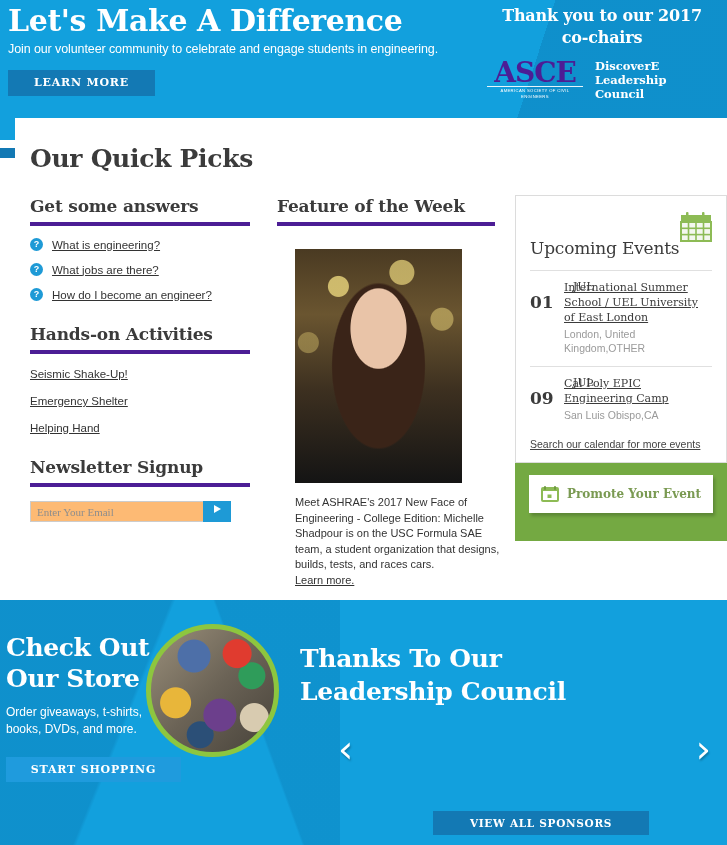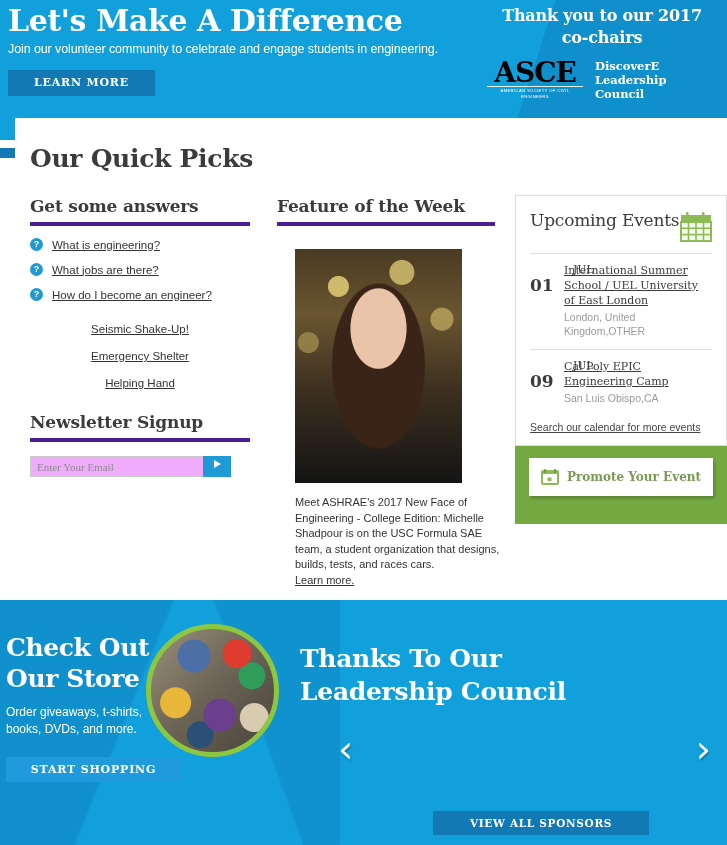--- a/index.html
+++ b/index.html
@@ -50,21 +50,21 @@
   }
   .cochair-line {
     font-family: "DejaVu Serif", serif; font-weight: bold;
     color: #ffffff; font-size: 16px; line-height: 22px;
     letter-spacing: -0.2px;
   }
   .logos { display: flex; align-items: center; justify-content: center; gap: 12px; margin-top: 10px; }
   .asce { text-align: center; }
   .asce-word {
     font-family: "DejaVu Serif", serif; font-weight: bold;
-    font-size: 28px; color: #000000; letter-spacing: -1px; line-height: 24px;
+    font-size: 28px; color: #4c1d95; letter-spacing: -1px; line-height: 24px;
   }
   .asce-rule { height: 1px; background: #ffffff; margin: 1px 0 1px 0; opacity: 0.9; }
   .asce-tag { font-size: 4.2px; color: #ffffff; letter-spacing: 0.35px; line-height: 6px; }
   .dcl {
     font-family: "DejaVu Serif", serif; font-weight: bold;
     color: #ffffff; font-size: 11.5px; line-height: 14px; text-align: left;
   }
 
   
   .strip {
@@ -106,28 +106,28 @@
     font-size: 9px; font-weight: bold; line-height: 13px; text-align: center;
     flex: 0 0 auto;
   }
   .qlink {
     margin-left: 9px; font-size: 11.5px; color: #333333;
     text-decoration: underline; cursor: pointer;
   }
   .alist { margin-top: 14px; }
   .alink {
     display: block; font-size: 11.5px; color: #333333;
-    text-decoration: underline; margin-bottom: 15px; cursor: pointer; text-align: center;
+    text-decoration: underline; margin-bottom: 15px; cursor: pointer;
   }
   .sec-gap { margin-top: 22px; }
   .signup { display: flex; margin-top: 14px; }
   .email-input {
     width: 173px; height: 21px; border: 1px solid #cccccc; border-right: none;
     font-family: "Liberation Serif", serif;
-    font-size: 11px; color: #555; padding: 0 6px; background: #f0abfc;
+    font-size: 11px; color: #555; padding: 0 6px; background: #fdba74;
   }
   .email-input::placeholder { color: #8d8d8d; }
   .email-go {
     width: 28px; height: 21px; background: #1e9ad6; border: none; cursor: pointer;
     color: #ffffff; font-size: 9px; line-height: 21px; text-align: center;
   }
 
   
   .feat-photo {
     width: 167px; height: 234px; margin: 23px 0 0 18px;
@@ -148,21 +148,21 @@
   .feat-more { color: #333333; text-decoration: underline; cursor: pointer; }
 
   
   .ev-card {
     width: 212px; background: #ffffff; border: 1px solid #dcdcdc;
     padding: 14px 14px 12px 14px;
   }
   .ev-head { display: flex; align-items: flex-start; justify-content: space-between; }
   .ev-title {
     font-family: "DejaVu Serif", serif;
-    font-size: 17px; color: #3b3b3b; line-height: 21px; letter-spacing: -0.2px;
+    font-size: 17px; color: #3b3b3b; line-height: 21px; letter-spacing: -0.2px; margin-top: 28px;
   }
   .cal-icon { width: 32px; height: 30px; flex: 0 0 auto; margin-top: 2px; }
   .ev-rule { height: 1px; background: #e0e0e0; margin: 11px 0 9px 0; }
   .ev-item { display: flex; }
   .ev-date {
     width: 34px; flex: 0 0 auto;
     font-family: "DejaVu Serif", serif; color: #3b3b3b;
   }
   .ev-mon { font-size: 10.5px; letter-spacing: 0.2px; line-height: 13px; margin-left: 43px; }
   .ev-day { font-size: 17px; font-weight: bold; line-height: 18px; }
@@ -298,20 +298,21 @@
             <span class="qmark">?</span>
             <span class="qlink">What jobs are there?</span>
           </div>
           <div class="qrow">
             <span class="qmark">?</span>
             <span class="qlink">How do I become an engineer?</span>
           </div>
         </div>
 
         <div class="sec-gap">
+          <h3 class="sec">Hands-on Activities</h3>
           <div class="alist">
             <span class="alink">Seismic Shake-Up!</span>
             <span class="alink">Emergency Shelter</span>
             <span class="alink">Helping Hand</span>
           </div>
         </div>
 
         <div class="sec-gap">
           <h3 class="sec">Newsletter Signup</h3>
           <div class="signup">

